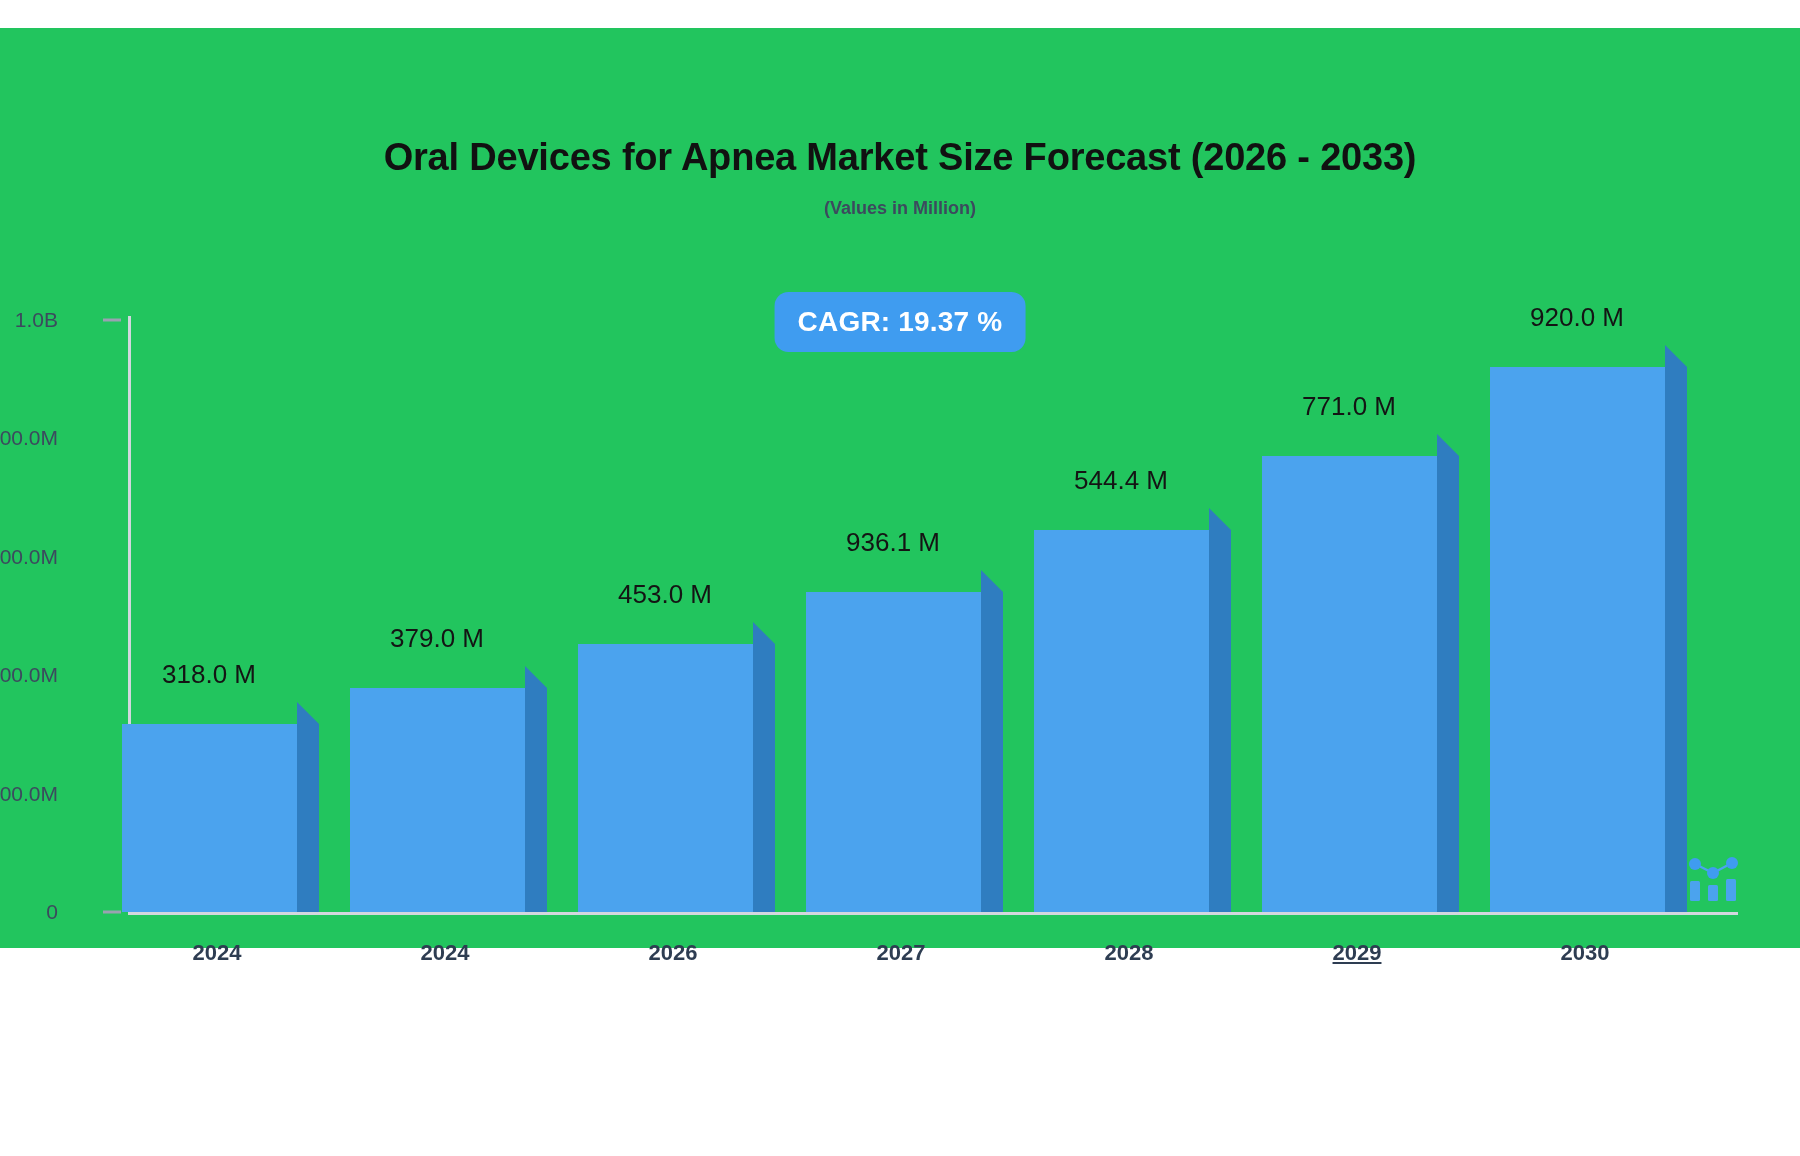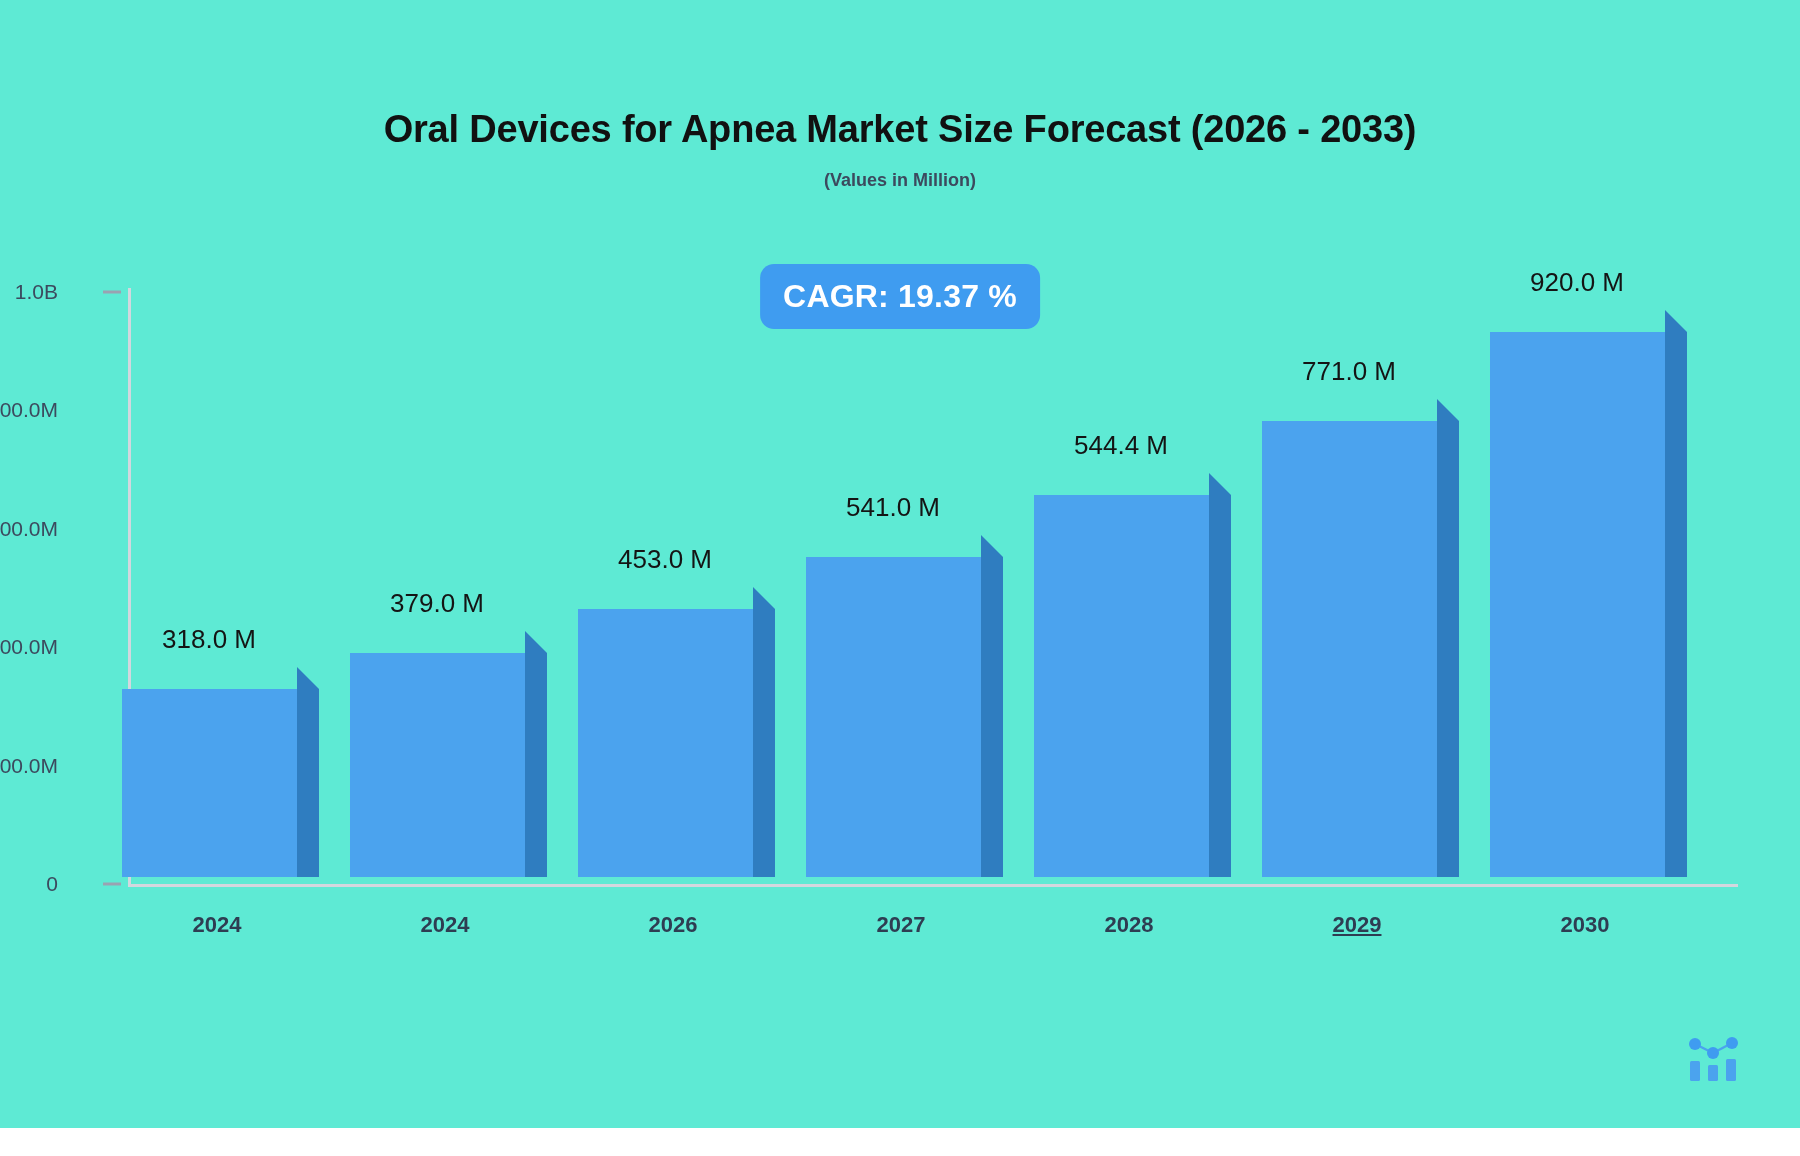--- a/index.html
+++ b/index.html
@@ -8,22 +8,23 @@
     width: 1800px;
     height: 1156px;
     background: #ffffff;
     font-family: "Liberation Sans", sans-serif;
     overflow: hidden;
   }
 
   #canvas {
     position: relative;
     width: 1800px;
-    height: 1128px;
-    background: #5eead4;
+    height: 920px;
+    background: #22c55e;
+    margin-top: 28px;
   }
 
   
   .title {
     position: absolute;
     top: 108px;
     left: 0;
     width: 1800px;
     text-align: center;
     font-size: 38px;
@@ -46,21 +47,21 @@
   
   .cagr-badge {
     position: absolute;
     top: 264px;
     left: 50%;
     transform: translateX(-50%);
     background: #3f9cf0;
     color: #ffffff;
     border-radius: 14px;
     padding: 14px 23px;
-    font-size: 32px;
+    font-size: 28px;
     font-weight: 600;
     letter-spacing: 0.2px;
     white-space: nowrap;
   }
 
   
   
   #plot {
     position: absolute;
     left: 131px;
@@ -104,21 +105,21 @@
     left: 103px;
     width: 18px;
     height: 3px;
     background: #9aa2b1;
     transform: translateY(-50%);
   }
 
   
   .bar-group {
     position: absolute;
-    bottom: 7px;
+    bottom: 0;
   }
 
   .bar-face {
     position: absolute;
     left: 0;
     bottom: 0;
     width: 100%;
     background: #4ba3ee;
   }
 
@@ -225,21 +226,21 @@
       <div class="bar-group" style="left: 446.5px; width: 197px; height: 290.176px; padding-left: 35px;">
         <div class="bar-face" style="width: 175px; height: 268.176px; background: rgb(75, 163, 238);"></div>
         <div class="bar-side" style="left: 175px; width: 22px; height: 268.176px; background: rgb(47, 125, 192);"></div>
         <div class="bar-side-top" style="left: 175px; bottom: 268.176px; border-left: 22px solid rgb(47, 125, 192); border-top: 22px solid transparent;"></div>
         <div class="bar-value" style="bottom: 302.176px; left: 87.5px; color: rgb(20, 20, 20);">453.0 M</div>
       </div>
       <div class="bar-group" style="left: 674.5px; width: 197px; height: 342.272px;">
         <div class="bar-face" style="width: 175px; height: 320.272px; background: rgb(75, 163, 238);"></div>
         <div class="bar-side" style="left: 175px; width: 22px; height: 320.272px; background: rgb(47, 125, 192);"></div>
         <div class="bar-side-top" style="left: 175px; bottom: 320.272px; border-left: 22px solid rgb(47, 125, 192); border-top: 22px solid transparent;"></div>
-        <div class="bar-value" style="bottom: 354.272px; left: 87.5px; color: rgb(20, 20, 20);">541.0 M</div>
+        <div class="bar-value" style="bottom: 354.272px; left: 87.5px; color: rgb(20, 20, 20);">936.1 M</div>
       </div>
       <div class="bar-group" style="left: 902.5px; width: 197px; height: 403.84px;">
         <div class="bar-face" style="width: 175px; height: 381.84px; background: rgb(75, 163, 238);"></div>
         <div class="bar-side" style="left: 175px; width: 22px; height: 381.84px; background: rgb(47, 125, 192);"></div>
         <div class="bar-side-top" style="left: 175px; bottom: 381.84px; border-left: 22px solid rgb(47, 125, 192); border-top: 22px solid transparent;"></div>
         <div class="bar-value" style="bottom: 415.84px; left: 87.5px; color: rgb(20, 20, 20);">544.4 M</div>
       </div>
       <div class="bar-group" style="left: 1130.5px; width: 197px; height: 478.432px;">
         <div class="bar-face" style="width: 175px; height: 456.432px; background: rgb(75, 163, 238);"></div>
         <div class="bar-side" style="left: 175px; width: 22px; height: 456.432px; background: rgb(47, 125, 192);"></div>

